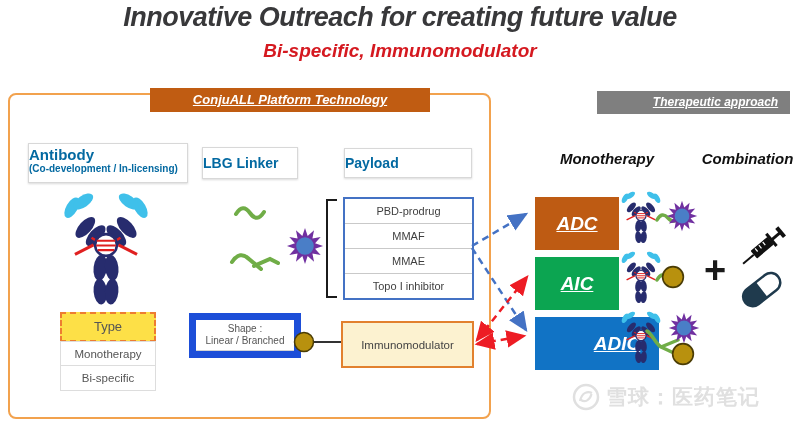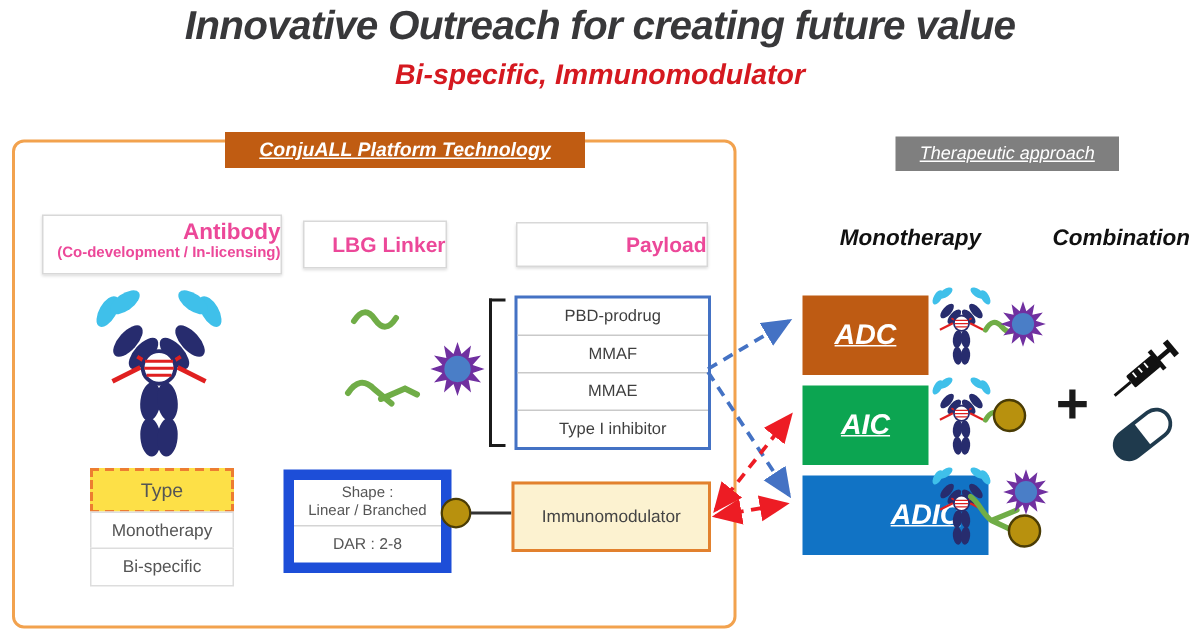--- a/index.html
+++ b/index.html
@@ -6,26 +6,26 @@
   .stage{position:relative;width:800px;height:424px;background:#ffffff;
          font-family:"Liberation Sans", sans-serif;overflow:hidden;}
   .abs{position:absolute;}
   
   .title{left:0;top:2px;width:800px;text-align:center;font-size:27px;font-weight:bold;
          font-style:italic;color:#38383A;letter-spacing:-0.5px;}
   .subtitle{left:0;top:40px;width:800px;text-align:center;font-size:19px;font-weight:bold;
             font-style:italic;color:#D51920;}
   
   .platform-box{left:8px;top:93px;width:479px;height:322px;border:2px solid #F2A24E;border-radius:8px;z-index:1;}
-  .conjuall-hdr{left:150px;top:88px;width:240px;height:24px;background:#C05C12;z-index:3;
+  .conjuall-hdr{left:150px;top:88px;width:280px;height:24px;background:#C05C12;z-index:3;
                 color:#fff;font-size:13px;font-weight:bold;font-style:italic;line-height:24px;
                 text-align:center;}
   .conjuall-hdr span{text-decoration:underline;}
   .hdr{background:#fff;border:1px solid #D8D8D8;box-shadow:0 1px 2px rgba(0,0,0,.15);
-       text-align:right;color:#ec4899;z-index:2;}
+       text-align:left;color:#0369a1;z-index:2;}
   .antibody-hdr{left:28px;top:143px;width:158px;height:38px;}
   .antibody-hdr .l1{font-size:15px;font-weight:bold;margin-top:2px;}
   .antibody-hdr .l2{font-size:10px;font-weight:bold;}
   .linker-hdr{left:202px;top:147px;width:94px;height:30px;line-height:30px;font-size:14px;font-weight:bold;}
   .payload-hdr{left:344px;top:148px;width:126px;height:28px;line-height:28px;font-size:14px;font-weight:bold;}
   
   .type-box{left:60px;top:312px;width:92px;height:26px;border:2px dashed #ED7D31;background:#fde047;
             font-size:13px;color:#555;text-align:center;line-height:26px;z-index:2;}
   .list-cell{left:60px;width:94px;height:24px;border:1px solid #DDDDDD;background:#fff;font-size:11.5px;
              color:#555;text-align:center;line-height:24px;z-index:2;}
@@ -41,21 +41,21 @@
   .payload-list{left:343px;top:197px;width:127px;height:99px;border:2.5px solid #4472C4;background:#fff;
                 display:flex;flex-direction:column;z-index:2;}
   .payload-list .row{flex:1;display:flex;align-items:center;justify-content:center;
                      font-size:11px;color:#3f3f3f;}
   .payload-list .row + .row{border-top:1px solid #C9C9C9;}
   
   .immuno-box{left:341px;top:321px;width:129px;height:43px;border:2.5px solid #E2812E;background:#FCF2D0;
               display:flex;align-items:center;justify-content:center;font-size:11.5px;color:#444;z-index:2;}
   
   .therap-hdr{left:597px;top:91px;width:149px;height:23px;background:#7F7F7F;color:#fff;z-index:2;
-              font-size:12px;font-weight:normal;font-style:italic;line-height:23px;text-align:center;}
+              font-size:12px;font-weight:bold;font-style:italic;line-height:23px;text-align:center;padding-left:44px;}
   .therap-hdr span{text-decoration:underline;}
   .col-label{font-size:15px;font-weight:bold;font-style:italic;color:#111;text-align:center;z-index:2;}
   .mono-label{left:557px;top:150px;width:100px;}
   .comb-label{left:700px;top:150px;width:95px;}
   .tbox{left:535px;width:84px;height:53px;display:flex;align-items:center;justify-content:center;z-index:2;}
   .tbox span{color:#fff;font-weight:bold;font-style:italic;font-size:19px;text-decoration:underline;}
   .adc{top:197px;background:#BE5B13;} .aic{top:257px;background:#0CA551;} .adic{top:317px;background:#1173C5;padding-left:40px;}
   .plus{left:695px;top:247px;width:40px;height:46px;font-size:38px;font-weight:bold;color:#1a1a1a;
         text-align:center;line-height:46px;z-index:2;}
   .note{left:698px;top:323px;width:100px;font-size:11px;font-weight:bold;font-style:italic;color:#111;
@@ -129,32 +129,31 @@
   <svg class="abs" style="left:228px;top:200px;z-index:2" width="70" height="90" viewBox="0 0 70 90">
     <path d="M8,14 q7,-11 14,-1 t14,-1" stroke="#70AD47" stroke-width="4" fill="none" stroke-linecap="round"></path>
     <path d="M4,62 q8,-12 17,-3 l12,10 M26,66 l16,-7 l8,4" stroke="#70AD47" stroke-width="4" fill="none" stroke-linecap="round"></path>
   </svg>
 
   <div class="abs specs">
     <div class="c1">
       <div>Shape :</div>
       <div>Linear / Branched</div>
     </div>
-    <div class="c2">DAR : 2-8</div>
   </div>
 
   <svg class="abs" style="left:286px;top:227px;z-index:2" width="38" height="38" viewBox="0 0 40 40">
       <use href="#starburst"></use>
     </svg>
   <div class="abs bracket"></div>
   <div class="abs payload-list">
     <div class="row">PBD-prodrug</div>
     <div class="row">MMAF</div>
     <div class="row">MMAE</div>
-    <div class="row">Type I inhibitor</div>
+    <div class="row">Topo I inhibitor</div>
   </div>
 
   <svg class="abs" style="left:293px;top:331px;z-index:2" width="50" height="22" viewBox="0 0 50 22">
     <use href="#goldball"></use>
     <line x1="21" y1="11" x2="48" y2="11" stroke="#333" stroke-width="2"></line>
   </svg>
   <div class="abs immuno-box">Immunomodulator</div>
 
   <div class="abs therap-hdr">
     <span>Therapeutic approach</span>
@@ -236,14 +235,21 @@
       <marker id="mrs" markerWidth="9" markerHeight="8" refX="7" refY="3.5" orient="auto-start-reverse">
         <path d="M0,0 L8,3.5 L0,7 z" fill="#ED1C24"></path>
         </marker>
     </defs>
     <path d="M472,246 L526,214" stroke="#4472C4" stroke-width="2.5" stroke-dasharray="7 5" fill="none" marker-end="url(#mb)"></path>
     <path d="M472,248 L526,330" stroke="#4472C4" stroke-width="2.5" stroke-dasharray="7 5" fill="none" marker-end="url(#mb)"></path>
     <path d="M477,340 L527,277" stroke="#ED1C24" stroke-width="2.5" stroke-dasharray="7 5" fill="none" marker-start="url(#mrs)" marker-end="url(#mr)"></path>
     <path d="M477,344 L524,336" stroke="#ED1C24" stroke-width="2.5" stroke-dasharray="7 5" fill="none" marker-start="url(#mrs)" marker-end="url(#mr)"></path>
   </svg>
 
+  <div class="abs watermark">
+    <svg width="28" height="28" viewBox="0 0 28 28">
+      <circle cx="14" cy="14" r="12" fill="none" stroke="#E0E0E0" stroke-width="2.5"></circle>
+      <path d="M8,18 C10,9 16,8 20,10 M9,17 C13,20 18,17 19.5,11" fill="none" stroke="#E0E0E0" stroke-width="2.2"></path>
+    </svg>
+    <span class="wm-text">雪球：医药笔记</span>
+  </div>
 
 </div>
 
 </body></html>

